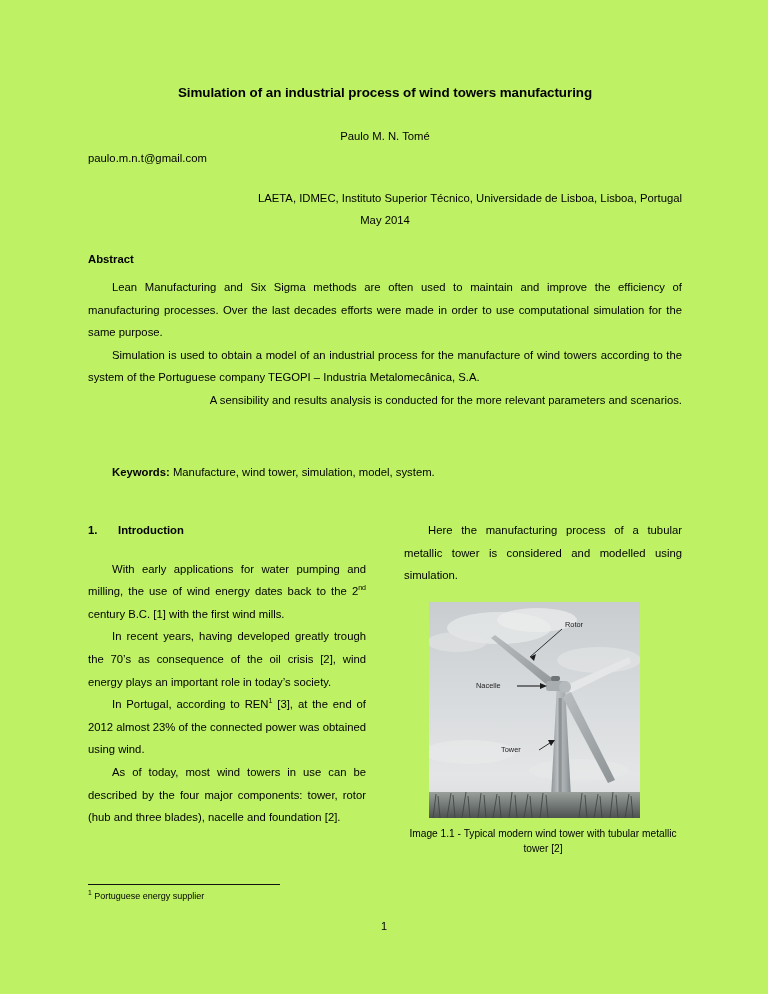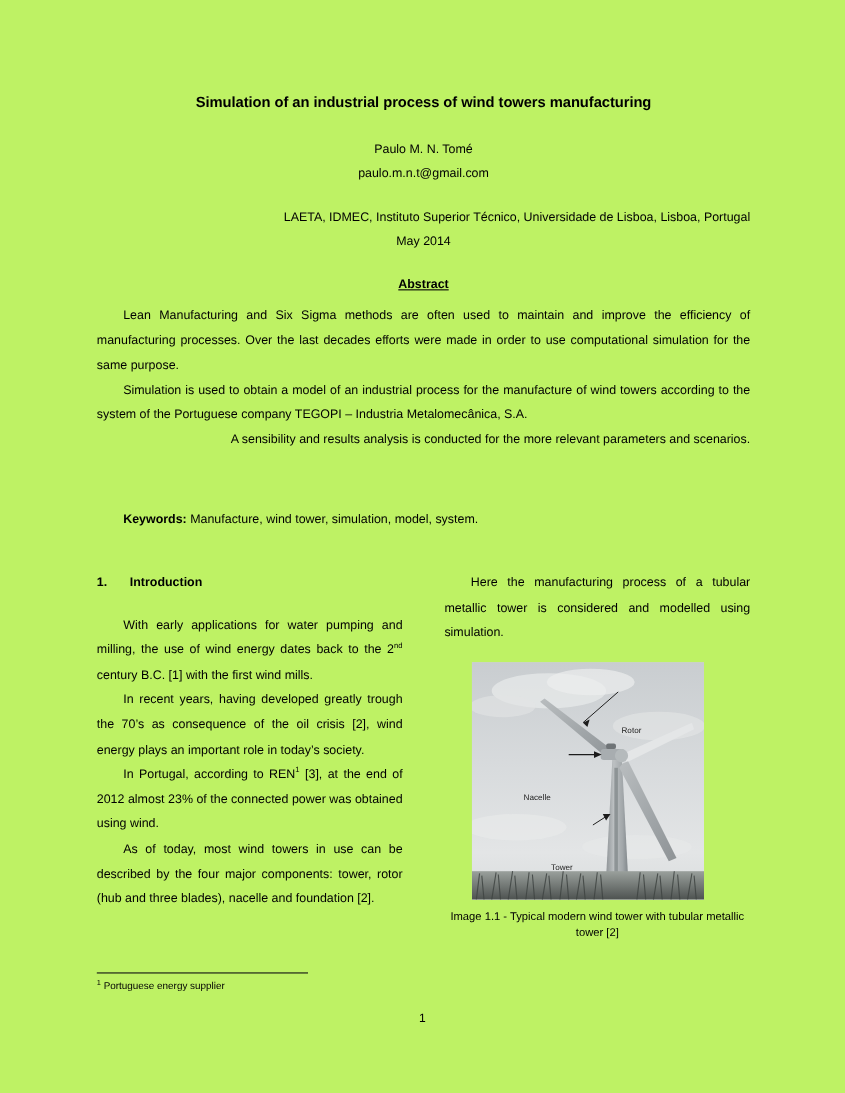--- a/index.html
+++ b/index.html
@@ -39,21 +39,20 @@
     width: 594px;
     text-align: center;
     font-size: 11.3px;
     line-height: 18px;
   }
   .author-email {
     position: absolute;
     left: 88px;
     top: 149px;
     width: 594px;
-    text-align: center;
     font-size: 11.3px;
     line-height: 18px;
   }
   .affiliation {
     position: absolute;
     left: 88px;
     top: 189px;
     width: 594px;
     text-align: right;
     font-size: 11.3px;
@@ -68,25 +67,24 @@
     font-size: 11.3px;
     line-height: 18px;
   }
 
   
   .abstract-heading {
     position: absolute;
     left: 88px;
     top: 250px;
     width: 594px;
-    text-align: center;
+    text-align: left;
     font-size: 11.3px;
     font-weight: bold;
     line-height: 18px;
-    text-decoration: underline;
   }
   .abstract-body {
     position: absolute;
     left: 88px;
     top: 276px;
     width: 594px;
   }
   .abstract-body p {
     margin: 0;
     font-size: 11.3px;
@@ -190,21 +188,20 @@
     font-size: 10.2px;
     line-height: 14.5px;
   }
 
   .photo-label {
     position: absolute;
     font-family: "Liberation Sans", sans-serif;
     font-size: 7.4px;
     color: #1c1c1c;
     white-space: nowrap;
-    margin-top: 39px;
   }
 
   
   .page-number {
     position: absolute;
     left: 0;
     top: 920px;
     width: 768px;
     text-align: center;
     font-size: 11px;

